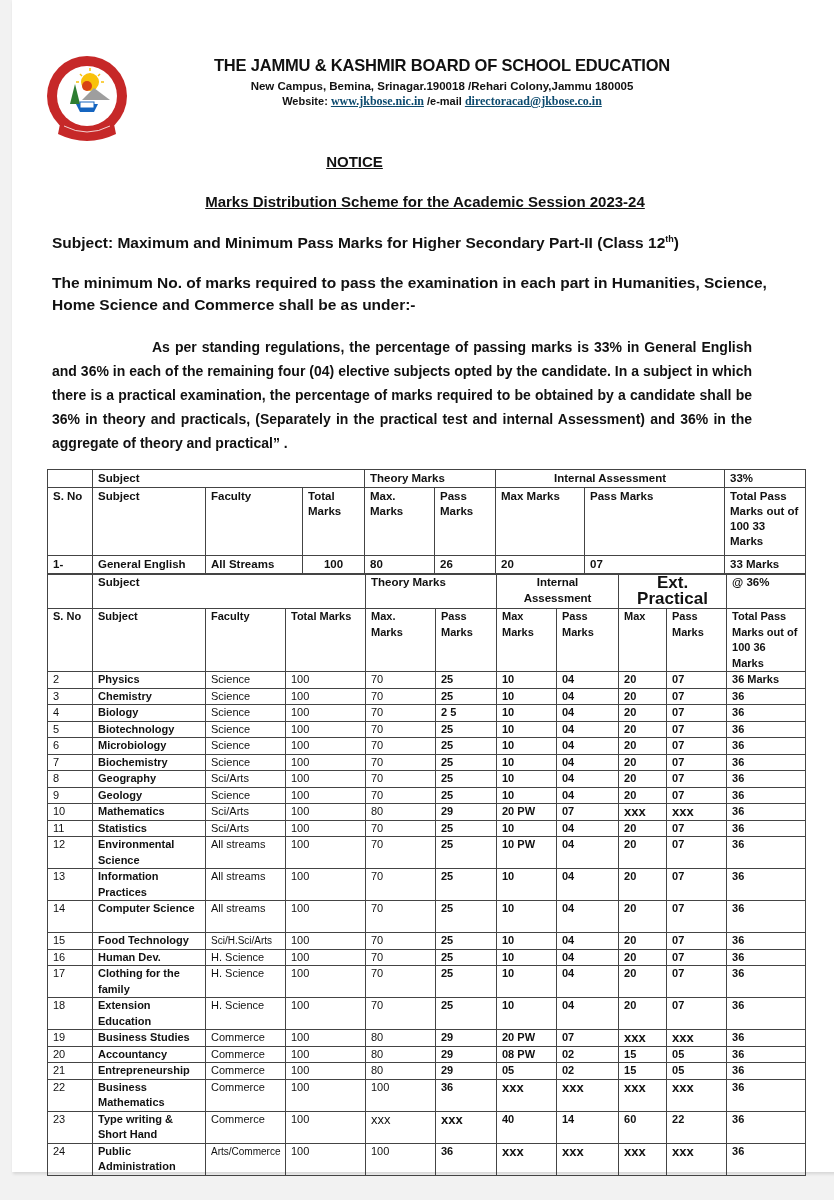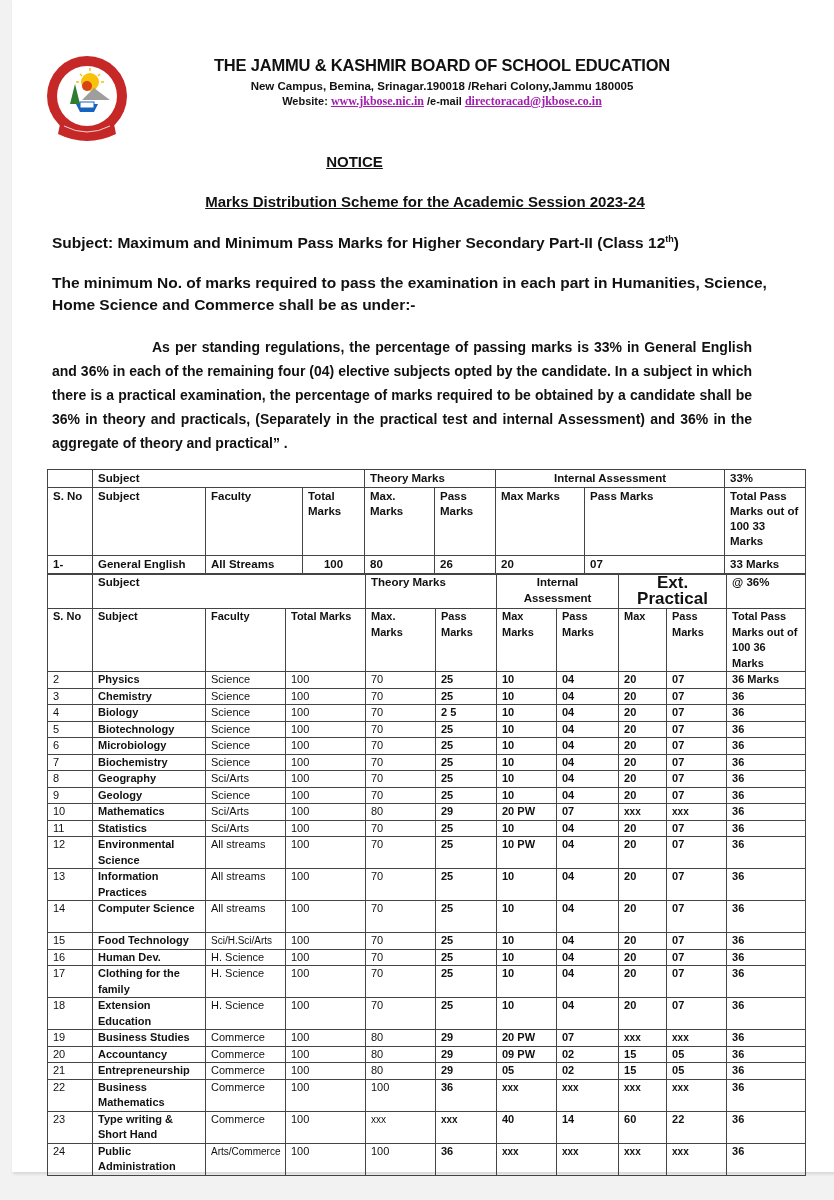--- a/index.html
+++ b/index.html
@@ -7,39 +7,39 @@
   body { font-family: "Liberation Sans", "DejaVu Sans", sans-serif; color: #111; }
   .page {
     position: absolute; left: 12px; top: 0; width: 830px; height: 1172px;
     background: #ffffff; box-shadow: 1px 2px 3px rgba(0,0,0,0.12);
   }
   .logo { position: absolute; left: 30px; top: 52px; width: 90px; height: 100px; }
   .header { position: absolute; left: 130px; top: 56px; width: 600px; text-align: center; }
   .org-title { font-size: 16.5px; font-weight: bold; letter-spacing: -0.2px; }
   .address { font-size: 11.5px; font-weight: bold; margin-top: 5px; }
   .web-line { font-size: 11px; font-weight: bold; margin-top: 2px; }
-  .web-line a { color: #a21caf; text-decoration: underline; font-family: "Liberation Serif", serif; font-size: 12px; }
+  .web-line a { color: #0c4a6e; text-decoration: underline; font-family: "Liberation Serif", serif; font-size: 12px; }
   .notice { position: absolute; left: 0; width: 660px; top: 153px; text-align: center; font-size: 15px; font-weight: bold; text-decoration: underline; padding-left: 25px; }
   .scheme { position: absolute; left: 0; width: 826px; top: 193px; text-align: center; font-size: 15px; font-weight: bold; text-decoration: underline; }
   .subject-line { position: absolute; left: 40px; top: 234px; font-size: 15.5px; font-weight: bold; }
   .subject-line sup { font-size: 9px; }
   .intro { position: absolute; left: 40px; top: 272px; width: 720px; font-size: 15.5px; font-weight: bold; line-height: 22px; }
   .regulation { position: absolute; left: 40px; top: 335px; width: 700px; font-size: 14px; font-weight: bold; line-height: 24px; text-align: justify; }
   .regulation .indent { display: inline-block; width: 100px; }
 
   table.marks { position: absolute; left: 35px; top: 469px; width: 758px; border-collapse: collapse; table-layout: fixed; font-size: 11.5px; }
   table.marks td { border: 1.2px solid #444; padding: 1px 5px; vertical-align: top; line-height: 15px; }
   table.marks .b { font-weight: bold; }
   table.marks .c { text-align: center; }
   .t2 { position: absolute; left: 35px; top: 608px; width: 758px; border-collapse: collapse; table-layout: fixed; font-size: 11px; }
   .t2 td { border: 1.2px solid #444; padding: 0 5px; vertical-align: top; line-height: 15.5px; }
   .t2 .subj { font-weight: bold; }
   .t2 .num { font-weight: bold; }
   .t2 .hdr { font-weight: bold; }
-  .t2 .xxx { font-size: 10px; }
+  .t2 .xxx { font-size: 13px; }
   .t2 .fac-small { font-size: 10px; }
 </style>
 </head>
 <body>
 
 <div class="page">
 
   <div class="logo">
     <svg width="90" height="100" viewBox="0 0 90 100">
       <circle cx="45" cy="44" r="40" fill="#c62828"></circle>
@@ -398,21 +398,21 @@
           <td class="num xxx">xxx</td>
           <td class="num">36</td>
         </tr>
         <tr>
           <td>20</td>
           <td class="subj">Accountancy</td>
           <td>Commerce</td>
           <td>100</td>
           <td>80</td>
           <td class="num">29</td>
-          <td class="num">09 PW</td>
+          <td class="num">08 PW</td>
           <td class="num">02</td>
           <td class="num">15</td>
           <td class="num">05</td>
           <td class="num">36</td>
         </tr>
         <tr>
           <td>21</td>
           <td class="subj">Entrepreneurship</td>
           <td>Commerce</td>
           <td>100</td>

